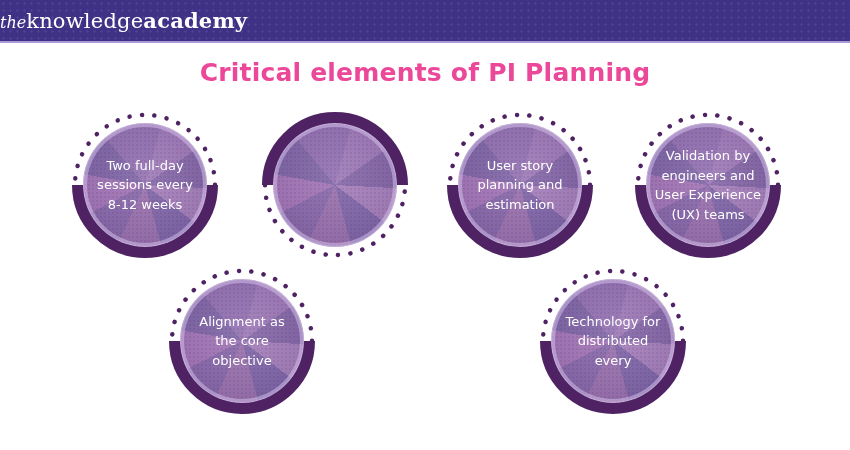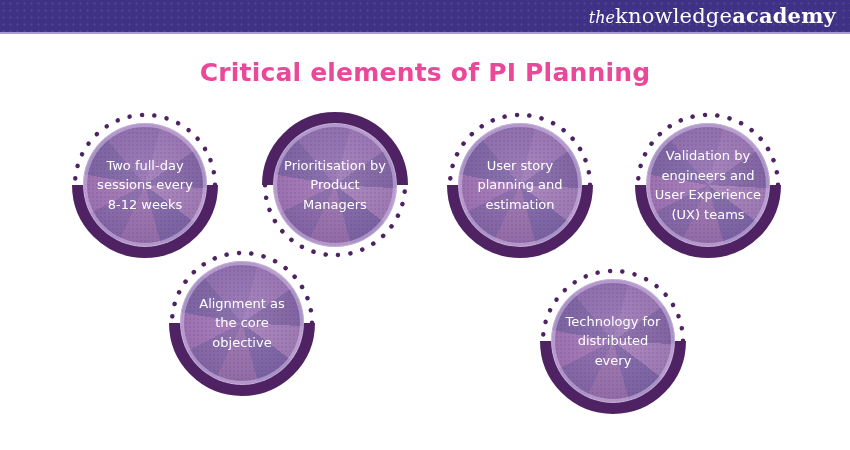--- a/index.html
+++ b/index.html
@@ -3,26 +3,26 @@
 <meta charset="utf-8">
 <style>
   html,body{margin:0;padding:0;}
   body{
     width:850px;height:450px;overflow:hidden;background:#ffffff;
     font-family:"DejaVu Sans","Liberation Sans",sans-serif;
     position:relative;
   }
   
   .header{
-    position:absolute;left:0;top:0;width:850px;height:34px;
+    position:absolute;left:0;top:0;width:850px;height:43px;
     background-color:#3f3286;
     background-image:radial-gradient(rgba(255,255,255,0.07) 1px, transparent 1.2px);
     background-size:7px 7px;
     border-bottom:2px solid #a89ad8;
-    display:flex;align-items:center;justify-content:flex-end;
+    display:flex;align-items:center;justify-content:flex-start;
     box-sizing:border-box;padding-right:14px;
   }
   .logo{color:#ffffff;font-family:"DejaVu Serif","Liberation Serif",serif;line-height:1;white-space:nowrap;}
   .logo .lg-the{font-style:italic;font-size:16px;font-weight:400;}
   .logo .lg-k{font-size:21px;font-weight:400;letter-spacing:.2px;}
   .logo .lg-a{font-size:21px;font-weight:700;letter-spacing:.2px;}
   
   .title{
     position:absolute;left:0;top:58px;width:850px;text-align:center;
     font-size:25px;font-weight:700;color:#ec4899;letter-spacing:.2px;
@@ -76,40 +76,39 @@
       </svg>
     <div class="disc"></div>
     <div class="label">Two full-day sessions every 8-12 weeks</div>
   </div>
 
   <div class="badge flip" style="left:260px;top:110px">
     <svg class="deco" viewBox="0 0 150 150">
         <use href="#badge-deco"></use>
       </svg>
     <div class="disc"></div>
-    <div class="label">Prioritisation by Product Managers</div>
   </div>
 
   <div class="badge" style="left:445px;top:110px">
     <svg class="deco" viewBox="0 0 150 150">
         <use href="#badge-deco"></use>
       </svg>
     <div class="disc"></div>
     <div class="label">User story planning and estimation</div>
   </div>
 
   <div class="badge" style="left:633px;top:110px">
     <svg class="deco" viewBox="0 0 150 150">
         <use href="#badge-deco"></use>
       </svg>
     <div class="disc"></div>
     <div class="label">Validation by engineers and User Experience (UX) teams</div>
   </div>
 
-  <div class="badge" style="left:167px;top:248px">
+  <div class="badge" style="left:167px;top:266px">
     <svg class="deco" viewBox="0 0 150 150">
         <use href="#badge-deco"></use>
       </svg>
     <div class="disc"></div>
     <div class="label">Alignment as the core objective</div>
   </div>
 
 
   <div class="badge" style="left:538px;top:266px">
     <svg class="deco" viewBox="0 0 150 150">

